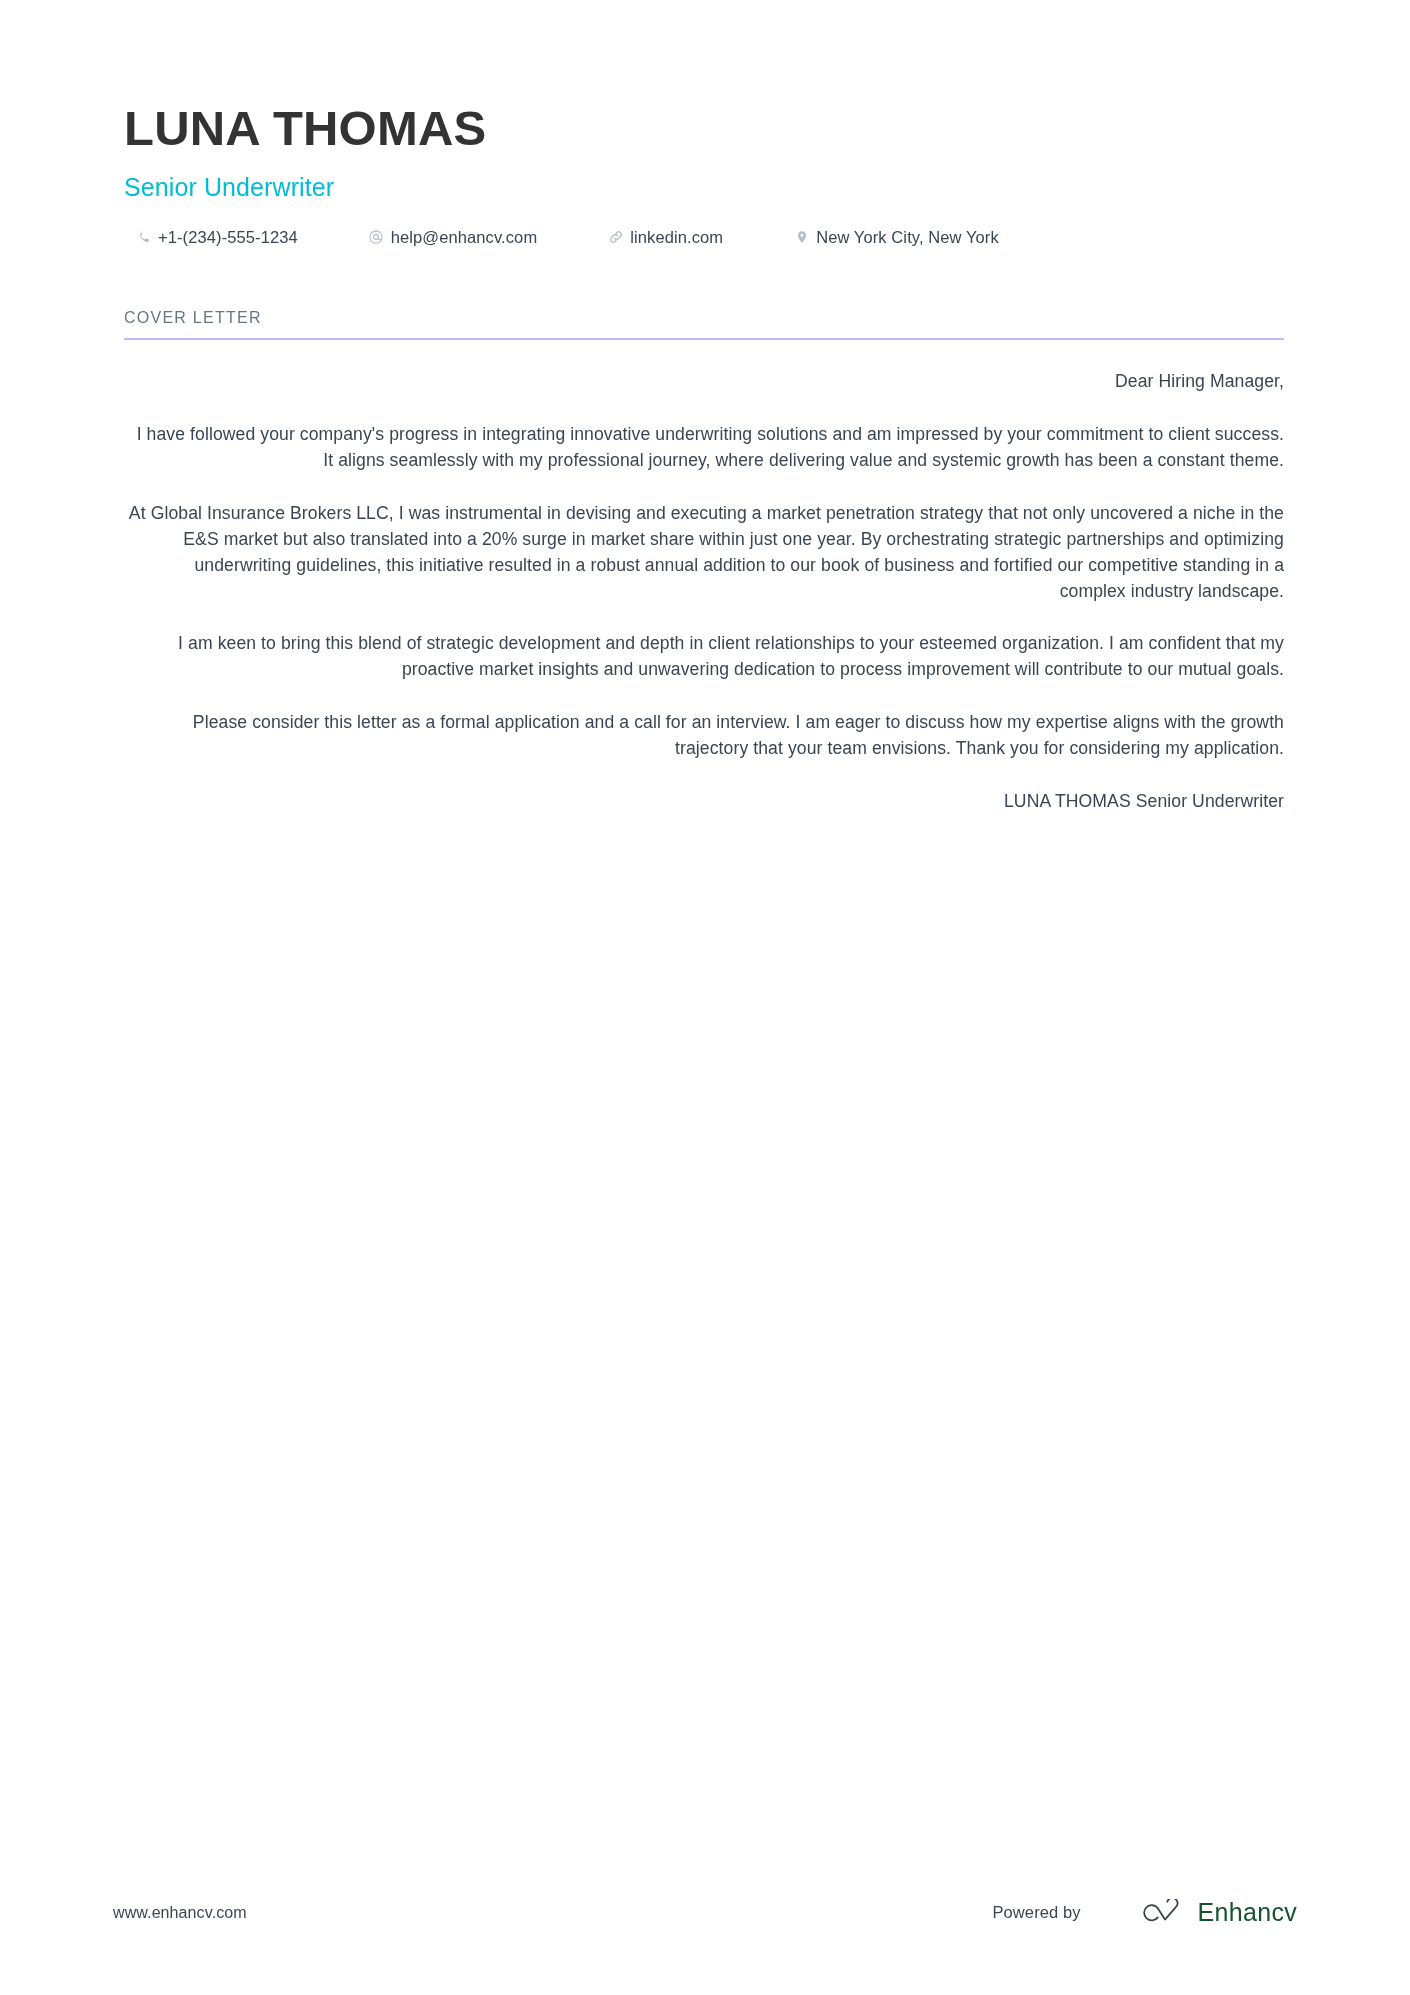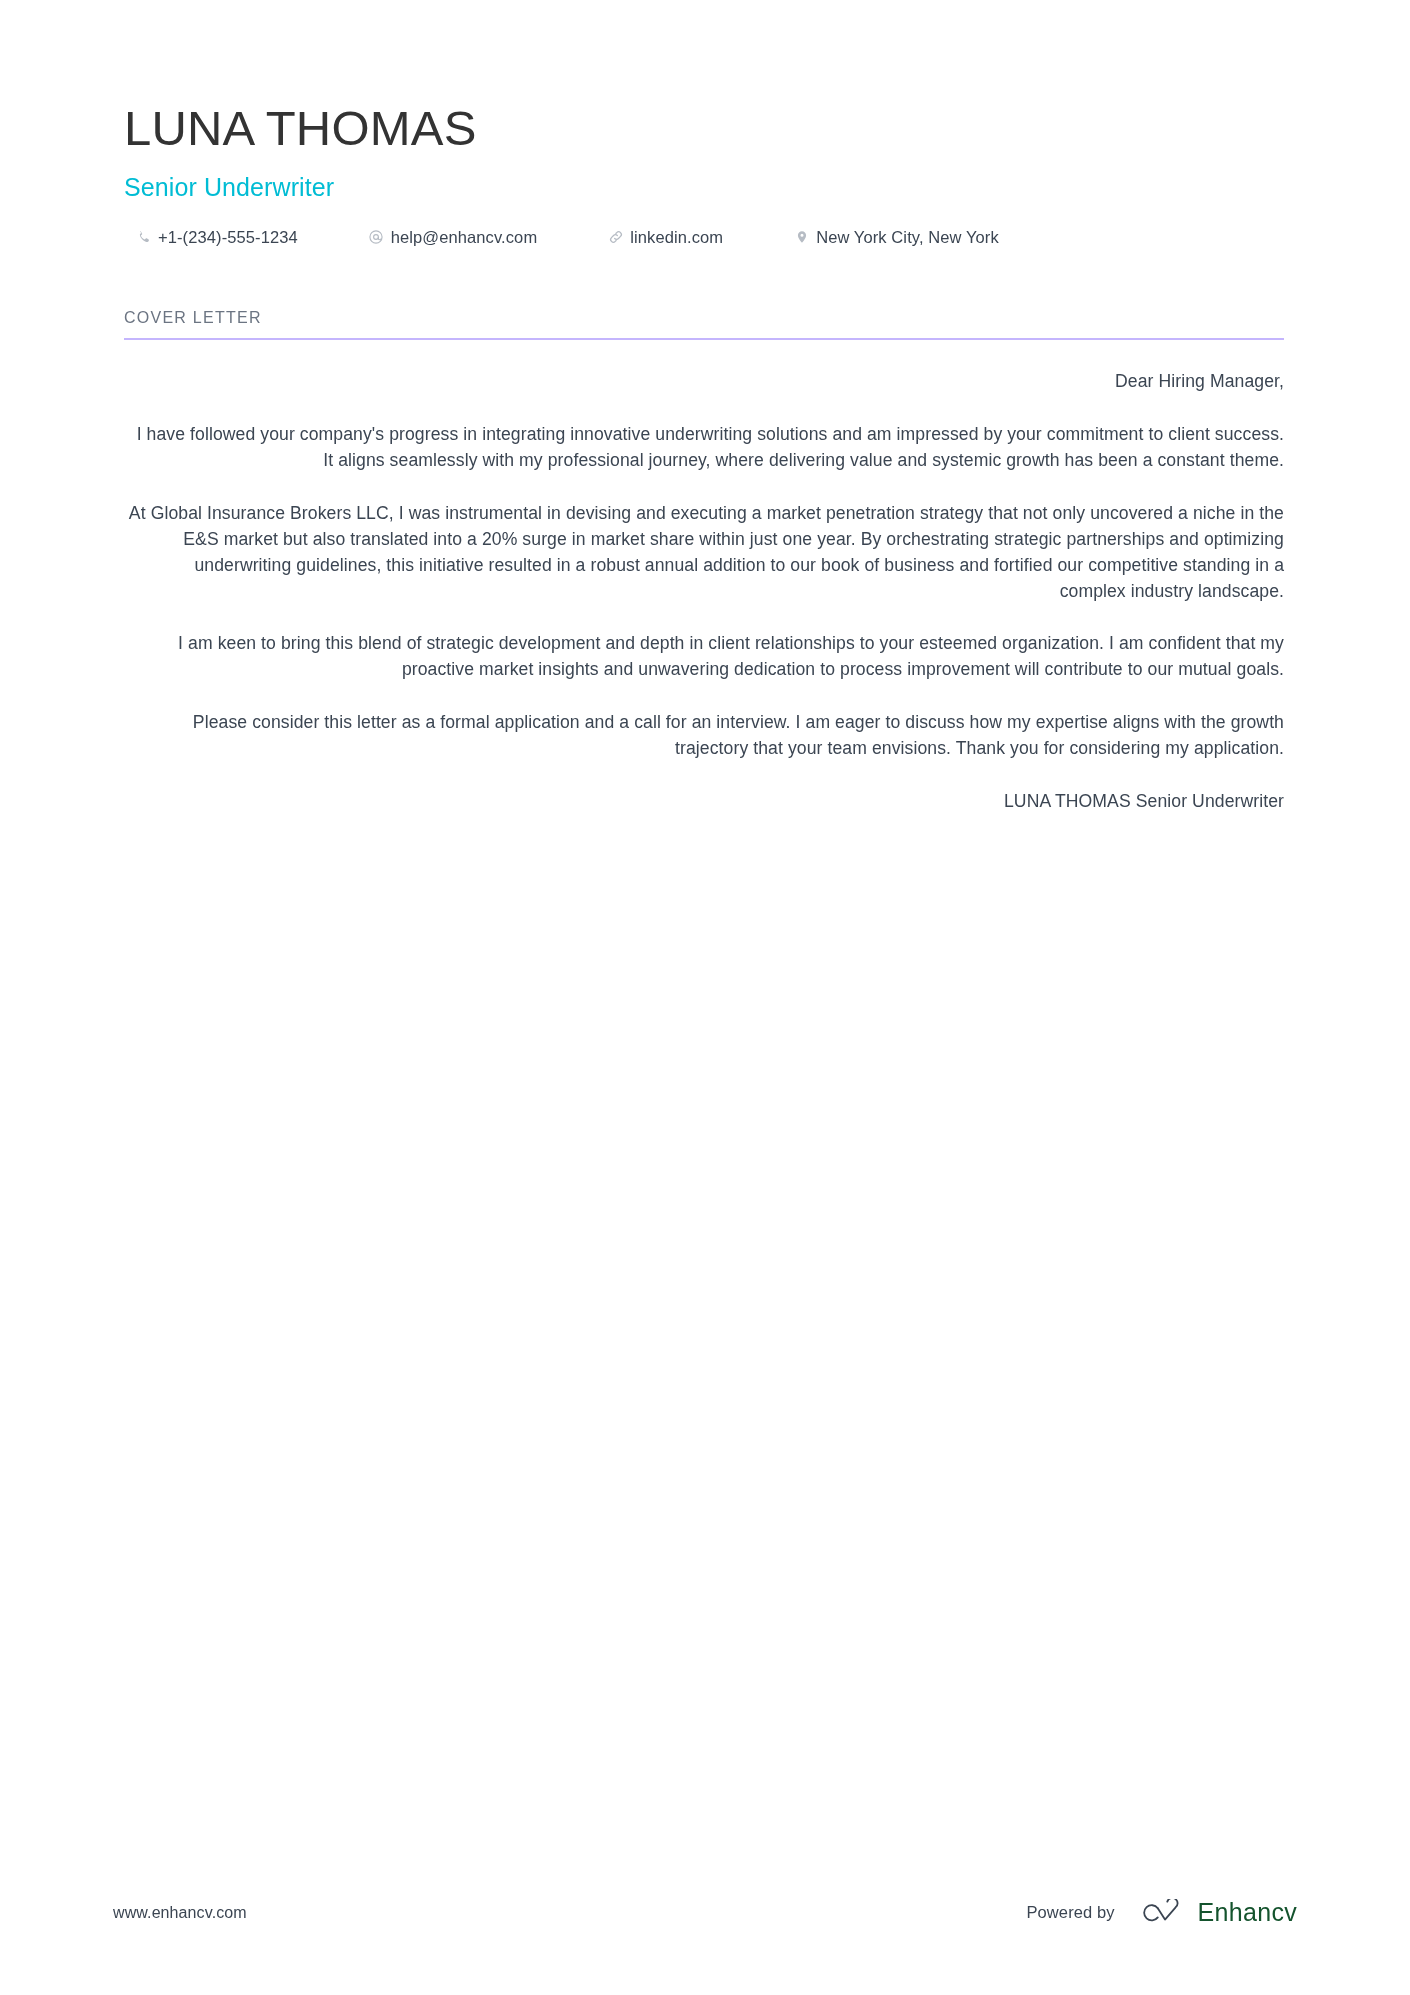--- a/index.html
+++ b/index.html
@@ -29,21 +29,21 @@
     top: 0;
     width: 1160px;
   }
 
   
   .header {
     padding-top: 102px;
   }
   .full-name {
     font-size: 49px;
-    font-weight: 400;
+    font-weight: 700;
     letter-spacing: 0.2px;
     color: #333333;
     line-height: 1.08;
     margin: 0;
     white-space: nowrap;
   }
   .job-title {
     font-size: 25px;
     font-weight: 400;
     color: #00bcd4;
@@ -135,21 +135,21 @@
   .footer-brand {
     position: absolute;
     right: 113px;
     bottom: 68px;
     display: flex;
     align-items: center;
   }
   .powered-by {
     font-size: 16.5px;
     color: #3b4552;
-    margin-right: 20px;
+    margin-right: 54px;
     letter-spacing: 0.1px;
   }
   .brand-logo {
     display: inline-flex;
     align-items: center;
     margin-right: 13px;
     color: #3b4552;
   }
   .brand-logo svg { display: block; }
   .brand-name {

